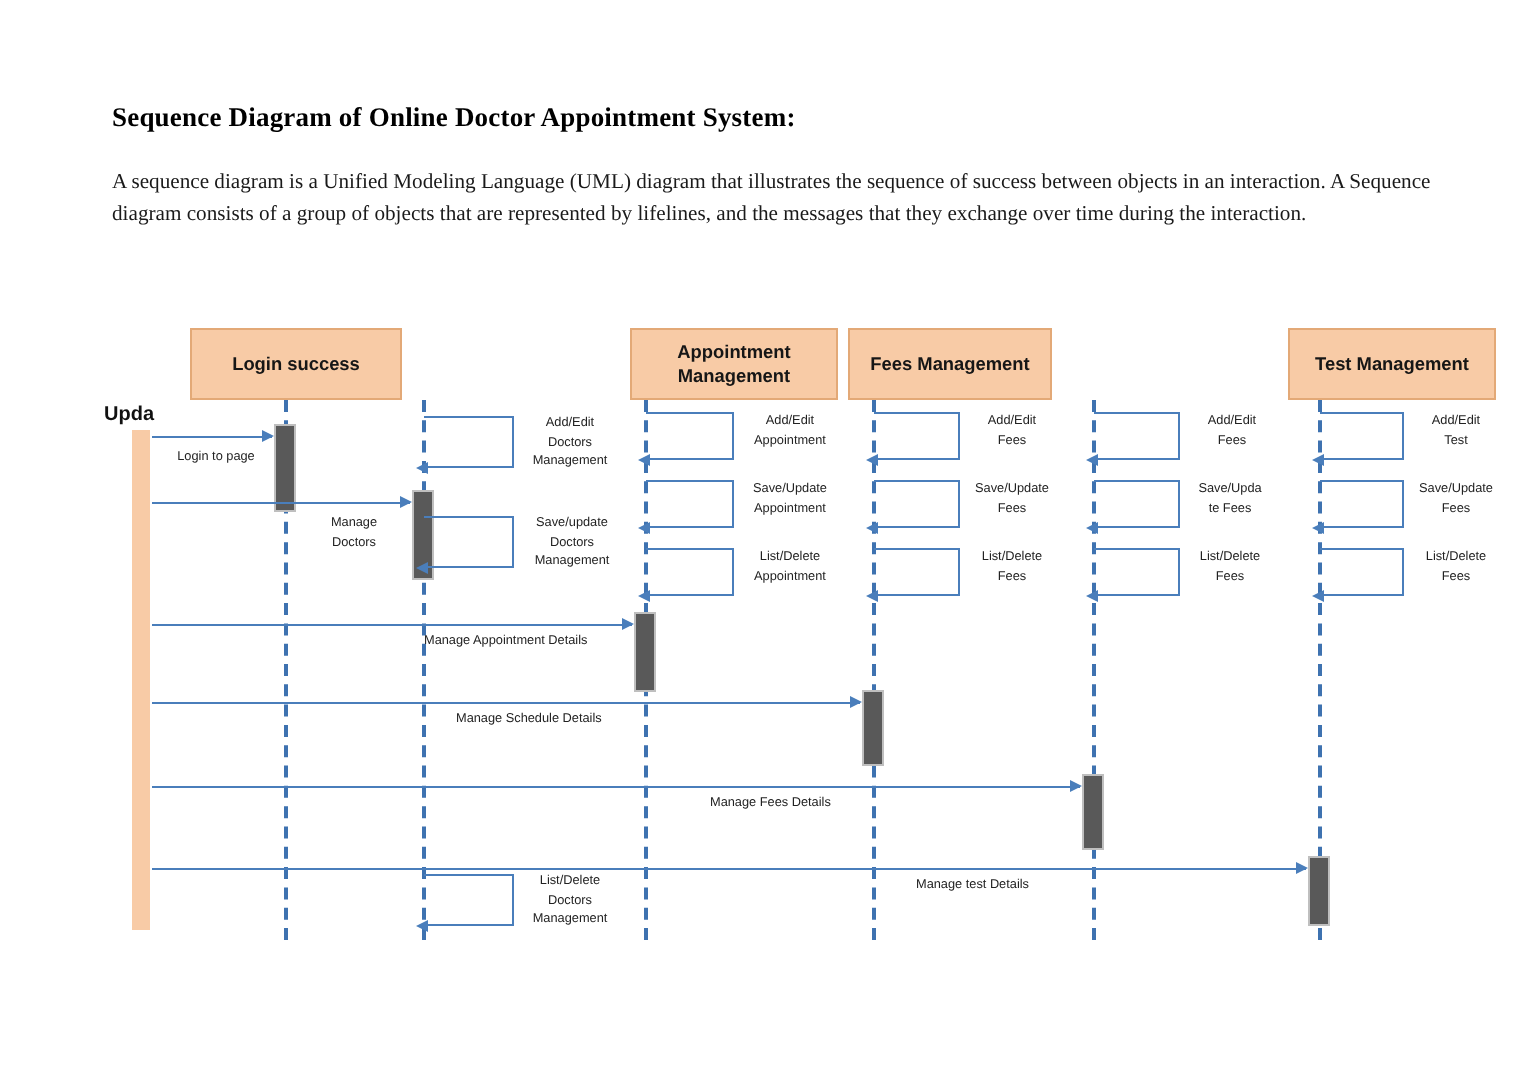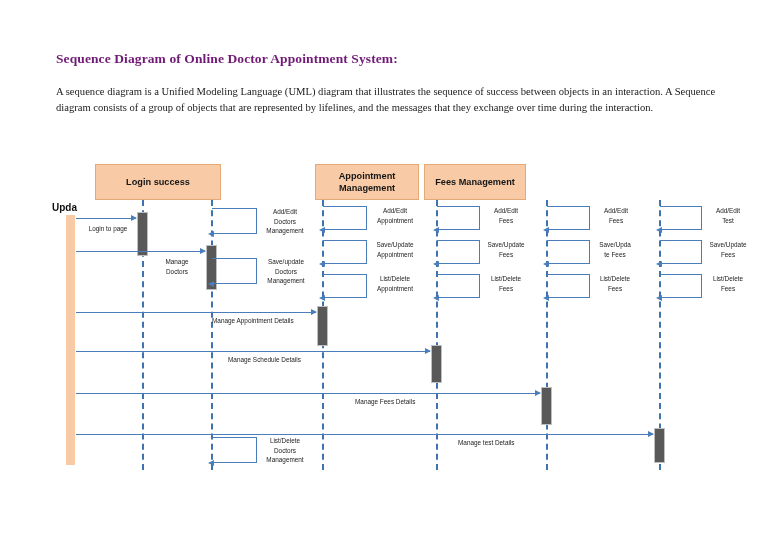--- a/index.html
+++ b/index.html
@@ -6,21 +6,21 @@
   body{
     width:768px;height:542px;background:#ffffff;
     font-family:"Liberation Sans", sans-serif;
     overflow:hidden;position:relative;
   }
   #doc{position:absolute;inset:0;}
 
   .title{
     position:absolute;left:56px;top:51px;width:660px;
     font-family:"Liberation Serif", serif;
-    font-size:13.5px;font-weight:bold;color:#701a75;letter-spacing:.1px;
+    font-size:13.5px;font-weight:bold;color:#000000;letter-spacing:.1px;
   }
   .intro{
     position:absolute;left:56px;top:84px;width:680px;
     font-family:"Liberation Serif", serif;
     font-size:10.6px;line-height:15.5px;color:#1a1a1a;text-align:left;
   }
 
   .canvas{position:absolute;left:0;top:150px;width:768px;height:330px;}
 
   
@@ -77,24 +77,25 @@
 </head>
 <body>
 
 <div id="doc">
 
   <div class="title">Sequence Diagram of Online Doctor Appointment System:</div>
   <div class="intro">A sequence diagram is a Unified Modeling Language (UML) diagram that illustrates the sequence of success between objects in an interaction. A Sequence diagram consists of a group of objects that are represented by lifelines, and the messages that they exchange over time during the interaction.</div>
 
   <div class="canvas">
 
-    <div class="phead" style="left:95px;top:14px;width:126px;height:36px;">Login success</div>
+    <div class="phead" style="left:95px;top:14px;width:106px;height:36px;">Login success</div>
     <div class="phead" style="left:315px;top:14px;width:104px;height:36px;">Appointment
 Management</div>
     <div class="phead" style="left:424px;top:14px;width:102px;height:36px;text-align:right;">Fees Management</div>
+    <div class="phead" style="left:644px;top:14px;width:104px;height:36px;">Test Management</div>
 
     <div class="lifeline" style="left:142px;top:50px;height:270px;"></div>
     <div class="lifeline" style="left:211px;top:50px;height:270px;"></div>
     <div class="lifeline" style="left:322px;top:50px;height:270px;"></div>
     <div class="lifeline" style="left:436px;top:50px;height:270px;"></div>
     <div class="lifeline" style="left:546px;top:50px;height:270px;"></div>
     <div class="lifeline" style="left:659px;top:50px;height:270px;"></div>
 
     <div class="actorlabel" style="left:52px;top:52px;">Upda</div>
     <div class="actorline" style="left:66px;top:65px;height:250px;"></div>

